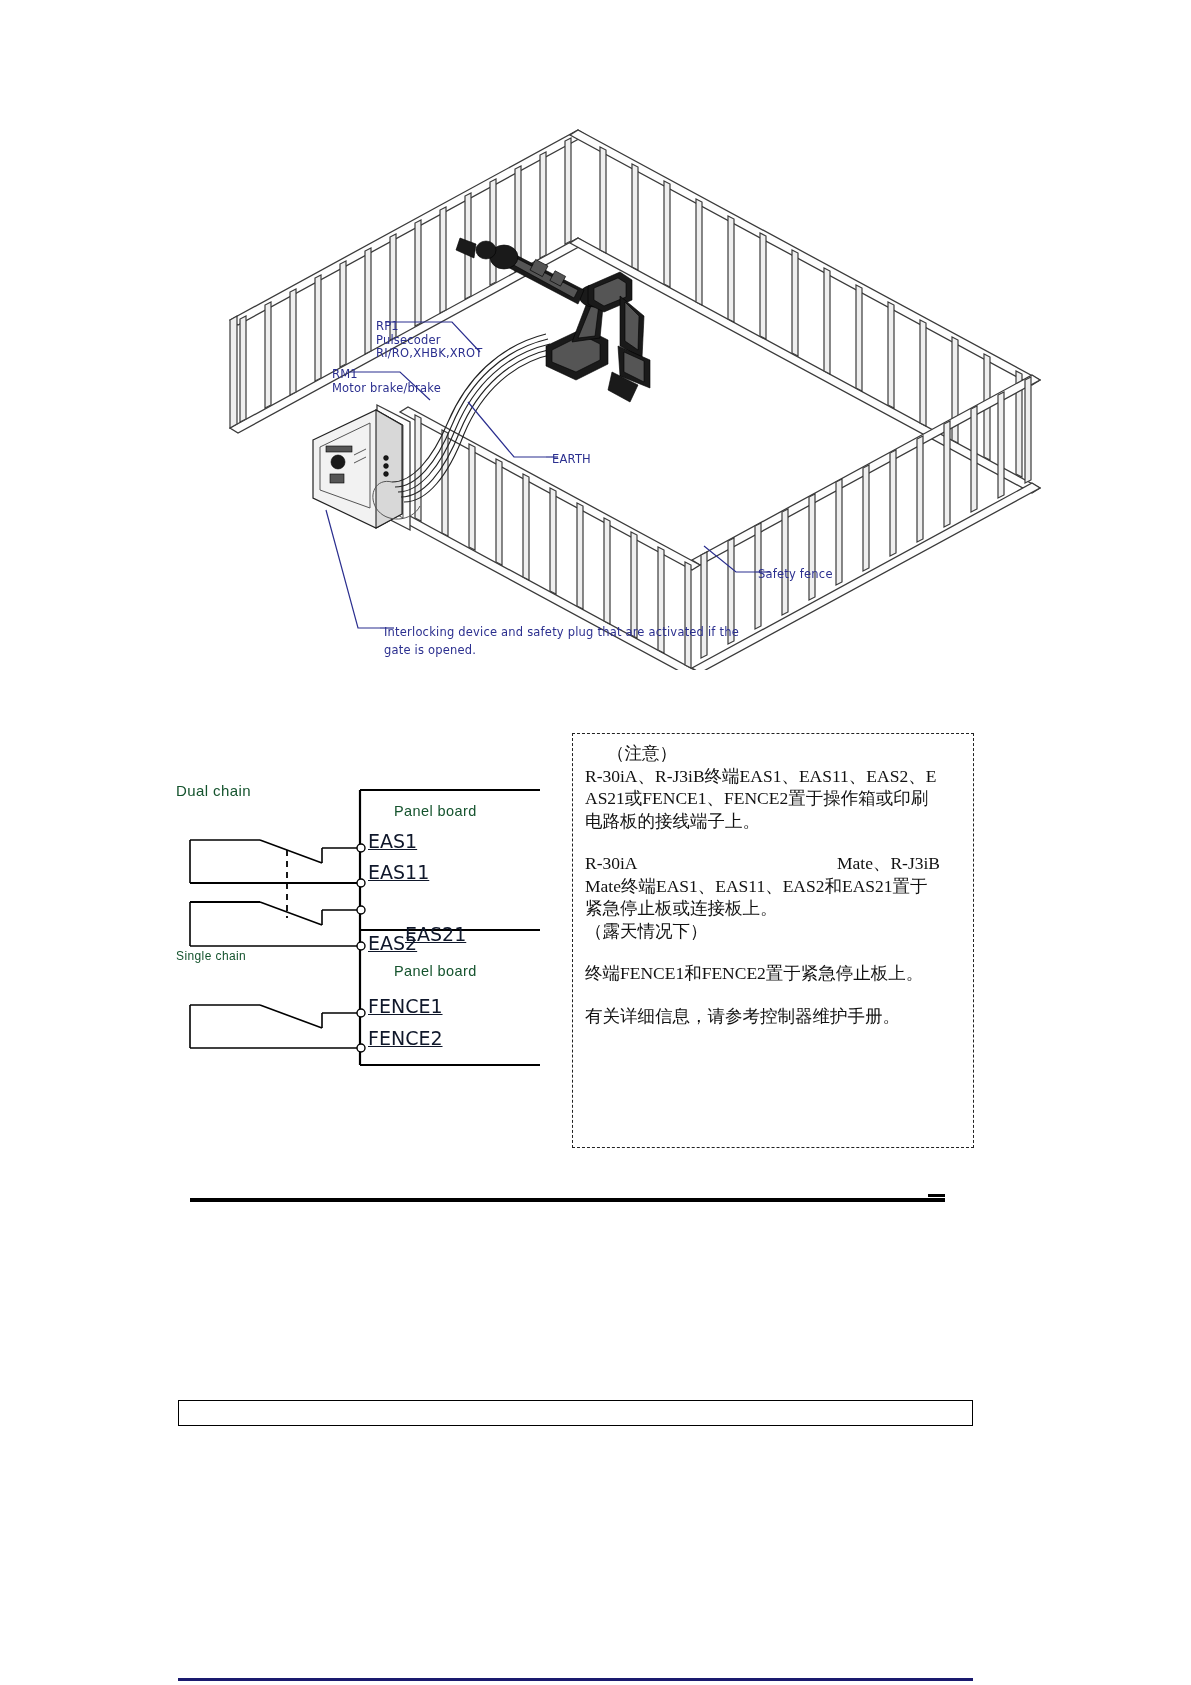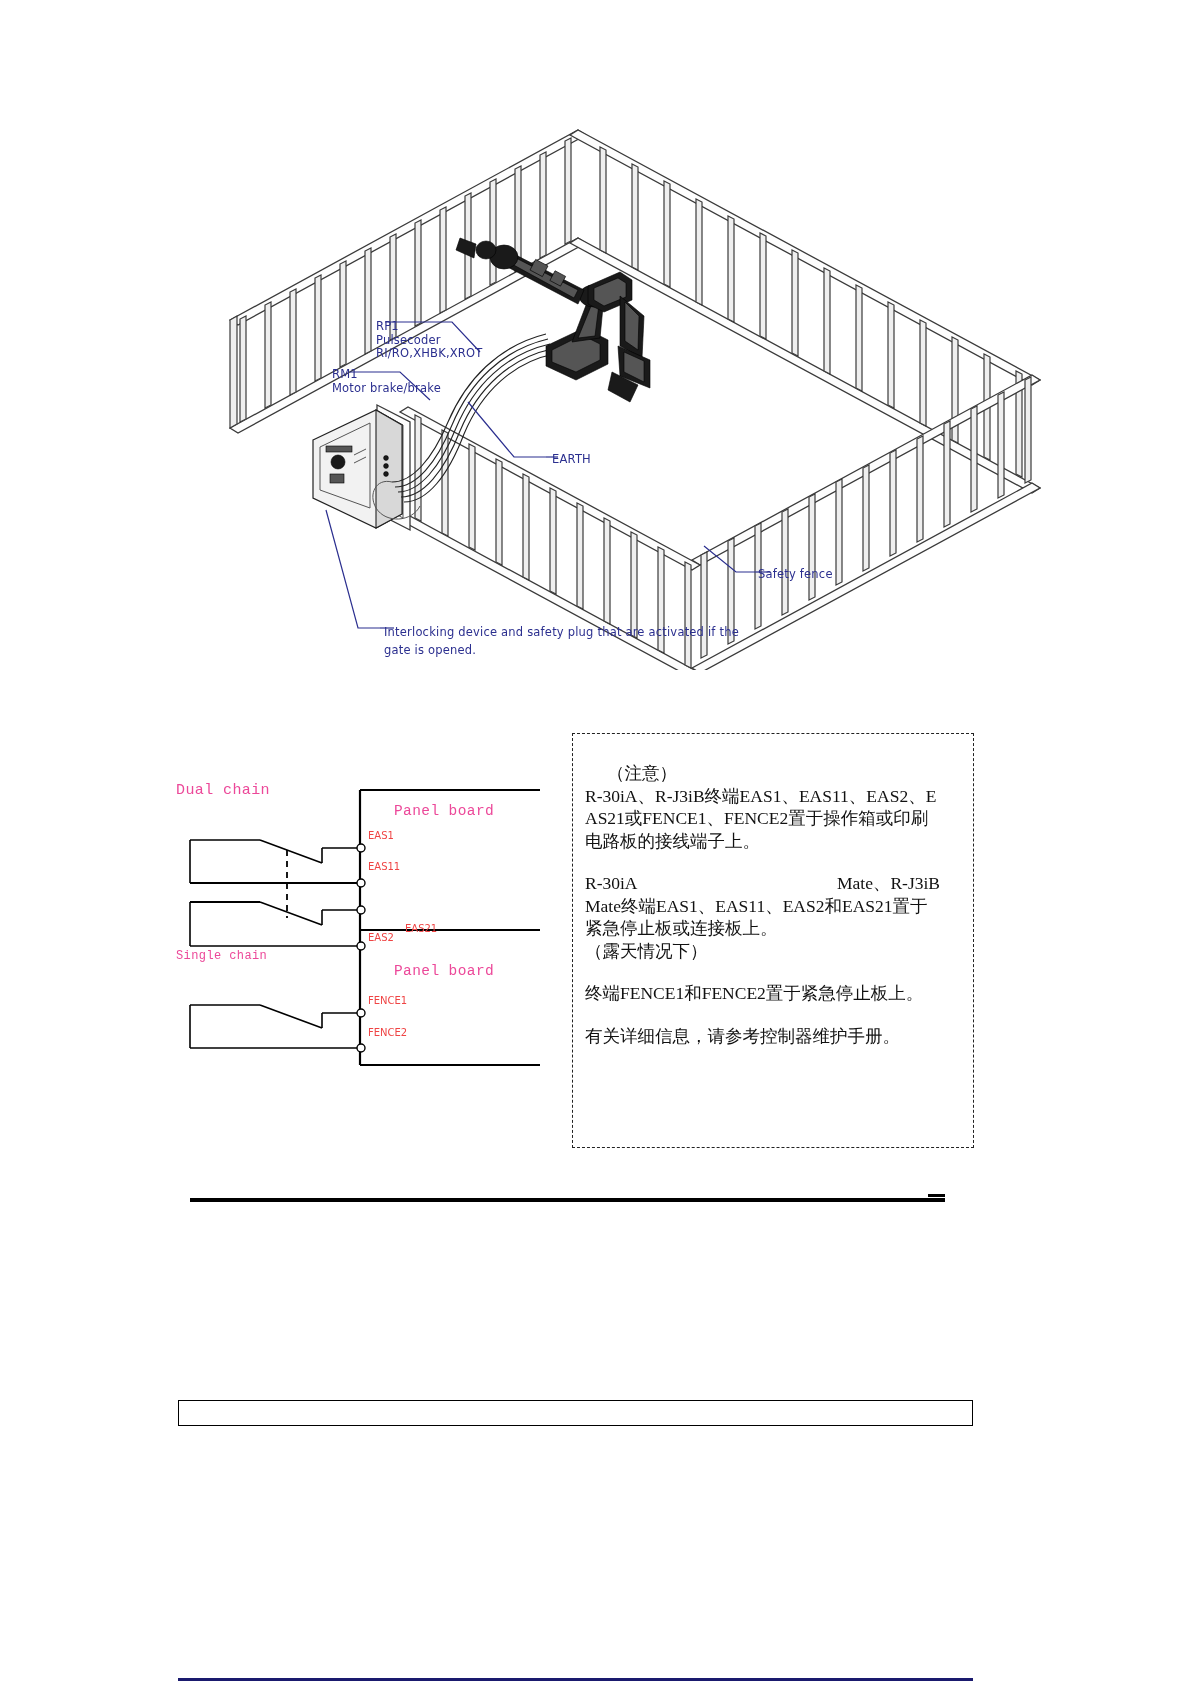--- a/index.html
+++ b/index.html
@@ -70,34 +70,35 @@
     height: 300px;
   }
   #circuit-figure svg { display: block; width: 370px; height: 300px; }
   .ckt { stroke: #000; fill: none; stroke-width: 2.2; }
   .ckt-thin { stroke: #000; fill: none; stroke-width: 1.6; }
   .ckt-dash { stroke: #000; fill: none; stroke-width: 1.8; stroke-dasharray: 6 5; }
   .term-dot { fill: #ffffff; stroke: #000; stroke-width: 1.4; }
 
   .ckt-text {
     position: absolute;
-    color: #ec4899;
-    font-family: Liberation Mono, monospace;
+    color: #14532d;
+    font-family: Liberation Sans, sans-serif;
     white-space: pre;
   }
   #txt-dual   { left: 176px; top: 782px; font-size: 15px; letter-spacing: 0.4px; }
   #txt-single { left: 176px; top: 949px; font-size: 12px; letter-spacing: 0.4px; }
   #txt-panel1 { left: 394px; top: 803px; font-size: 14.5px; letter-spacing: 0.4px; }
   #txt-panel2 { left: 394px; top: 963px; font-size: 14.5px; letter-spacing: 0.4px; }
   .term-label {
     position: absolute;
-    color: #ef4444;
+    color: #0f172a;
     font-family: "DejaVu Sans", sans-serif;
-    font-size: 10px;
+    font-size: 19px;
     white-space: pre;
+    text-decoration: underline;
   }
   #term-eas1  { left: 368px; top: 830px; }
   #term-eas11 { left: 368px; top: 861px; }
   #term-eas2  { left: 368px; top: 892px; margin-top: 40px; }
   #term-eas21 { left: 368px; top: 923px; margin-left: 37px; }
   #term-fence1{ left: 368px; top: 995px; }
   #term-fence2{ left: 368px; top: 1027px; }
 
   
   #note-box {
@@ -112,21 +113,20 @@
   }
   #note-content {
     position: absolute;
     left: 12px;
     top: 8px;
     right: 6px;
     font-family: "Liberation Serif", serif;
     font-size: 17.5px;
     line-height: 22.5px;
     color: #111;
-    margin-top: 20px;
   }
   .note-para { margin: 0 0 0 0; white-space: pre-wrap; }
   .note-gap { height: 20px; }
   .note-indent { text-indent: 22px; }
   .note-spread {
     display: flex;
     justify-content: space-between;
     width: 355px;
     gap: 24px;
   }

